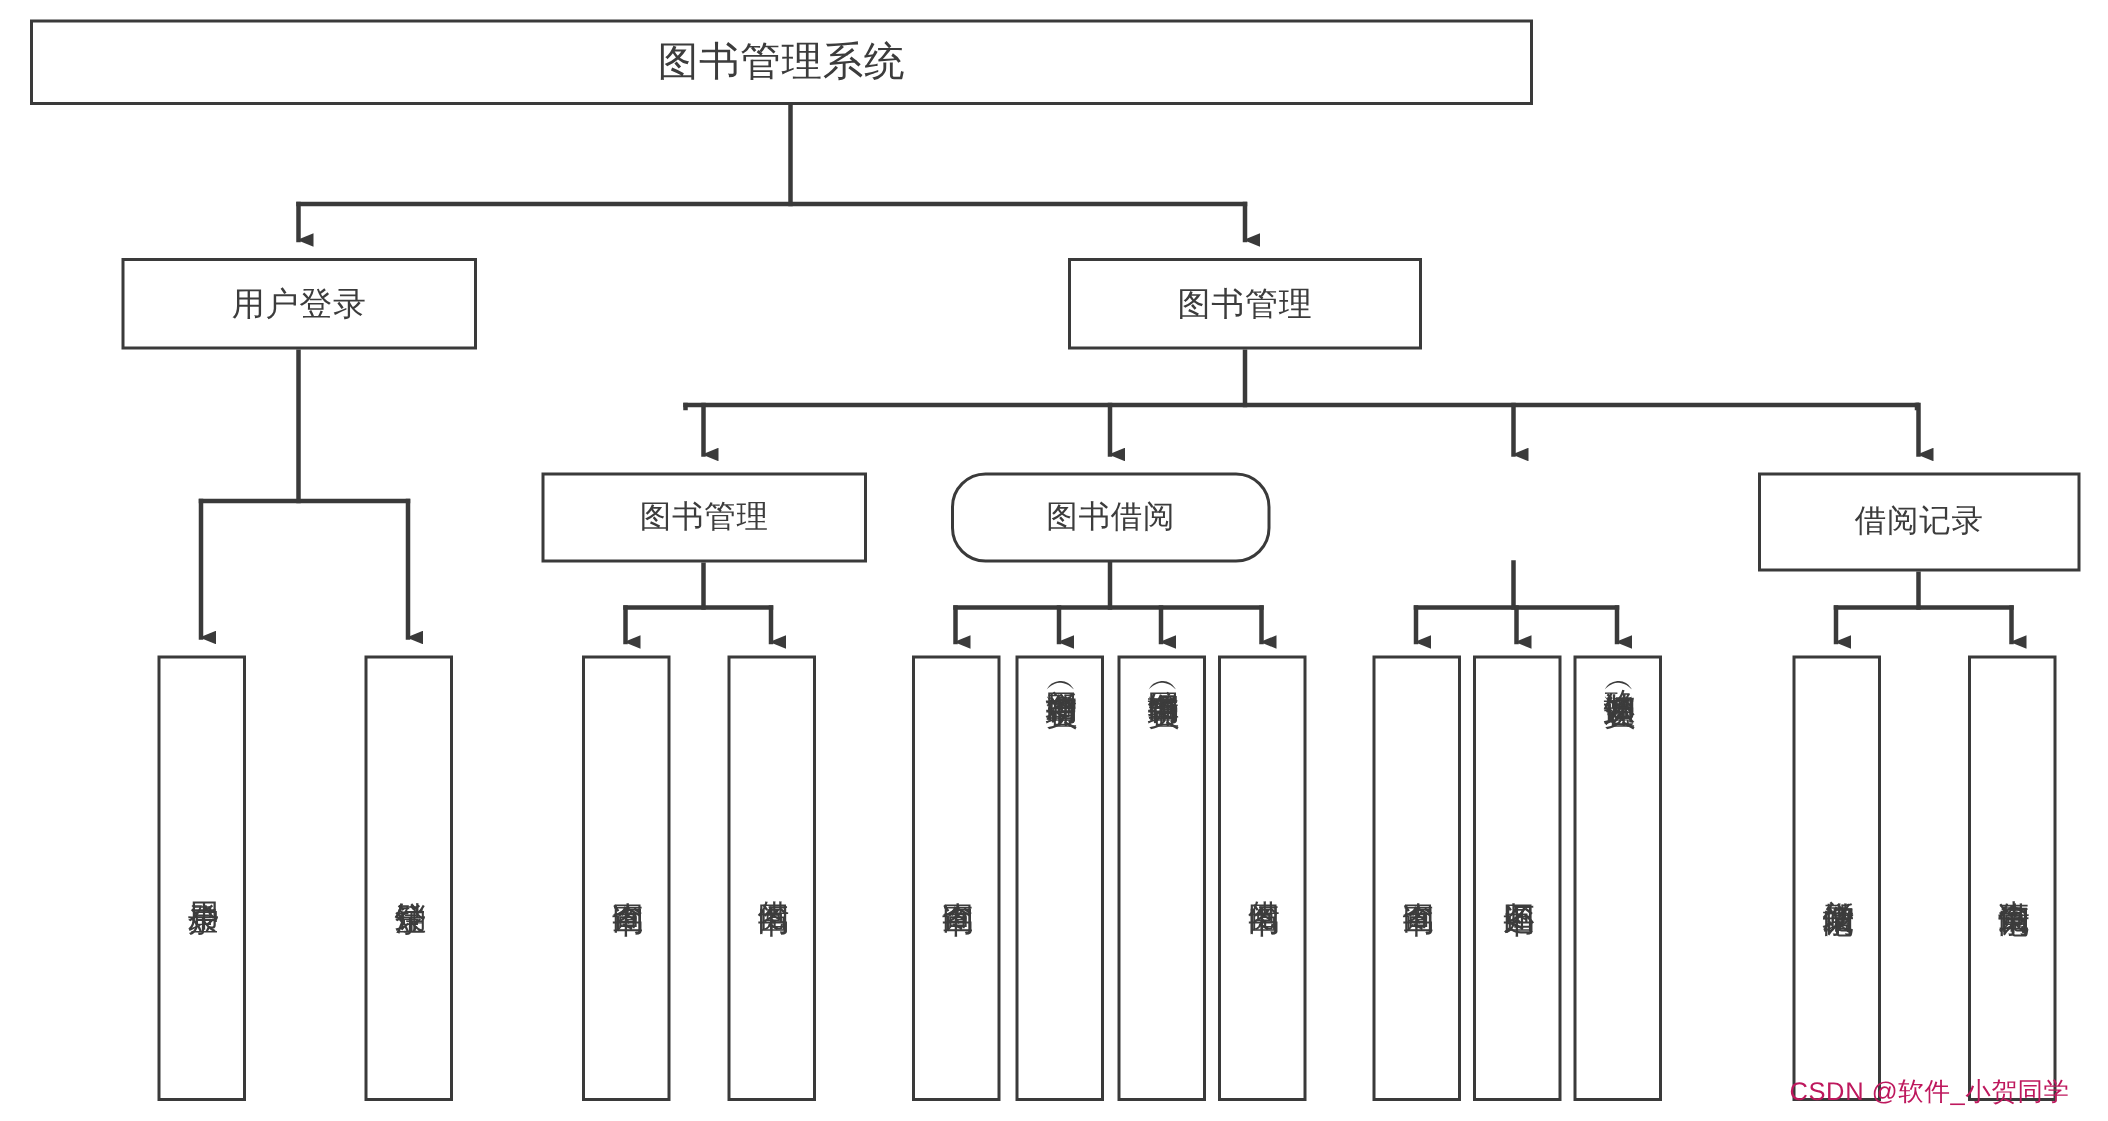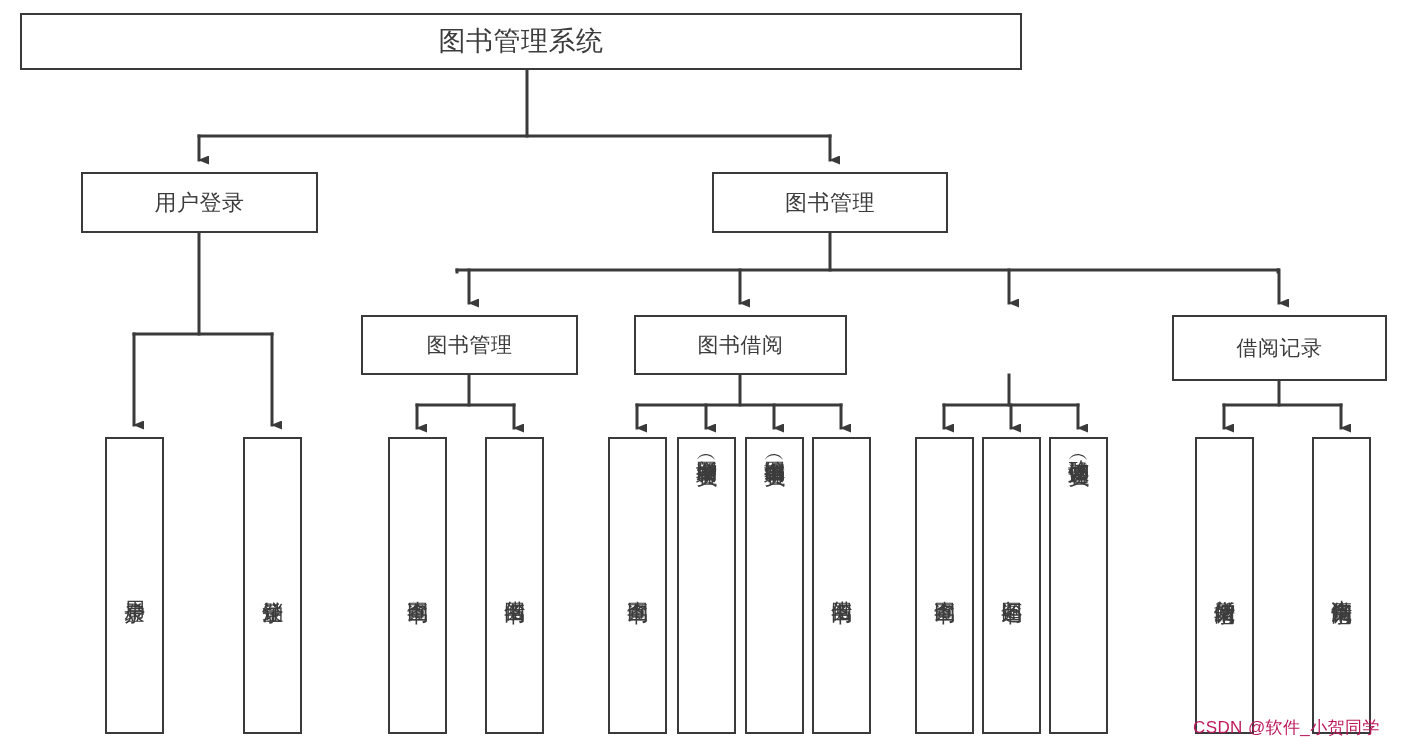--- a/index.html
+++ b/index.html
@@ -136,21 +136,21 @@
   <div class="node level1" style="left:81px; top:172px; width:237px; height:61px;">
     <span class="node-label">用户登录</span>
   </div>
   <div class="node level1" style="left:712px; top:172px; width:236px; height:61px;">
     <span class="node-label">图书管理</span>
   </div>
 
   <div class="node level2" style="left:361px; top:315px; width:217px; height:60px;">
     <span class="node-label">图书管理</span>
   </div>
-  <div class="node level2" style="left:634px; top:315px; width:213px; height:60px;">
+  <div class="node level2" style="left:634px; top:315px; width:213px; height:60px;border-radius:23px;">
     <span class="node-label">图书借阅</span>
   </div>
   <div class="node level2" style="left:1172px; top:315px; width:215px; height:66px;">
     <span class="node-label">借阅记录</span>
   </div>
 
   <div class="node leaf leaf-mid" style="left:105px; top:437px; width:59px; height:297px;">
     <span class="node-label">用户登录</span>
   </div>
   <div class="node leaf leaf-mid" style="left:243px; top:437px; width:59px; height:297px;">

